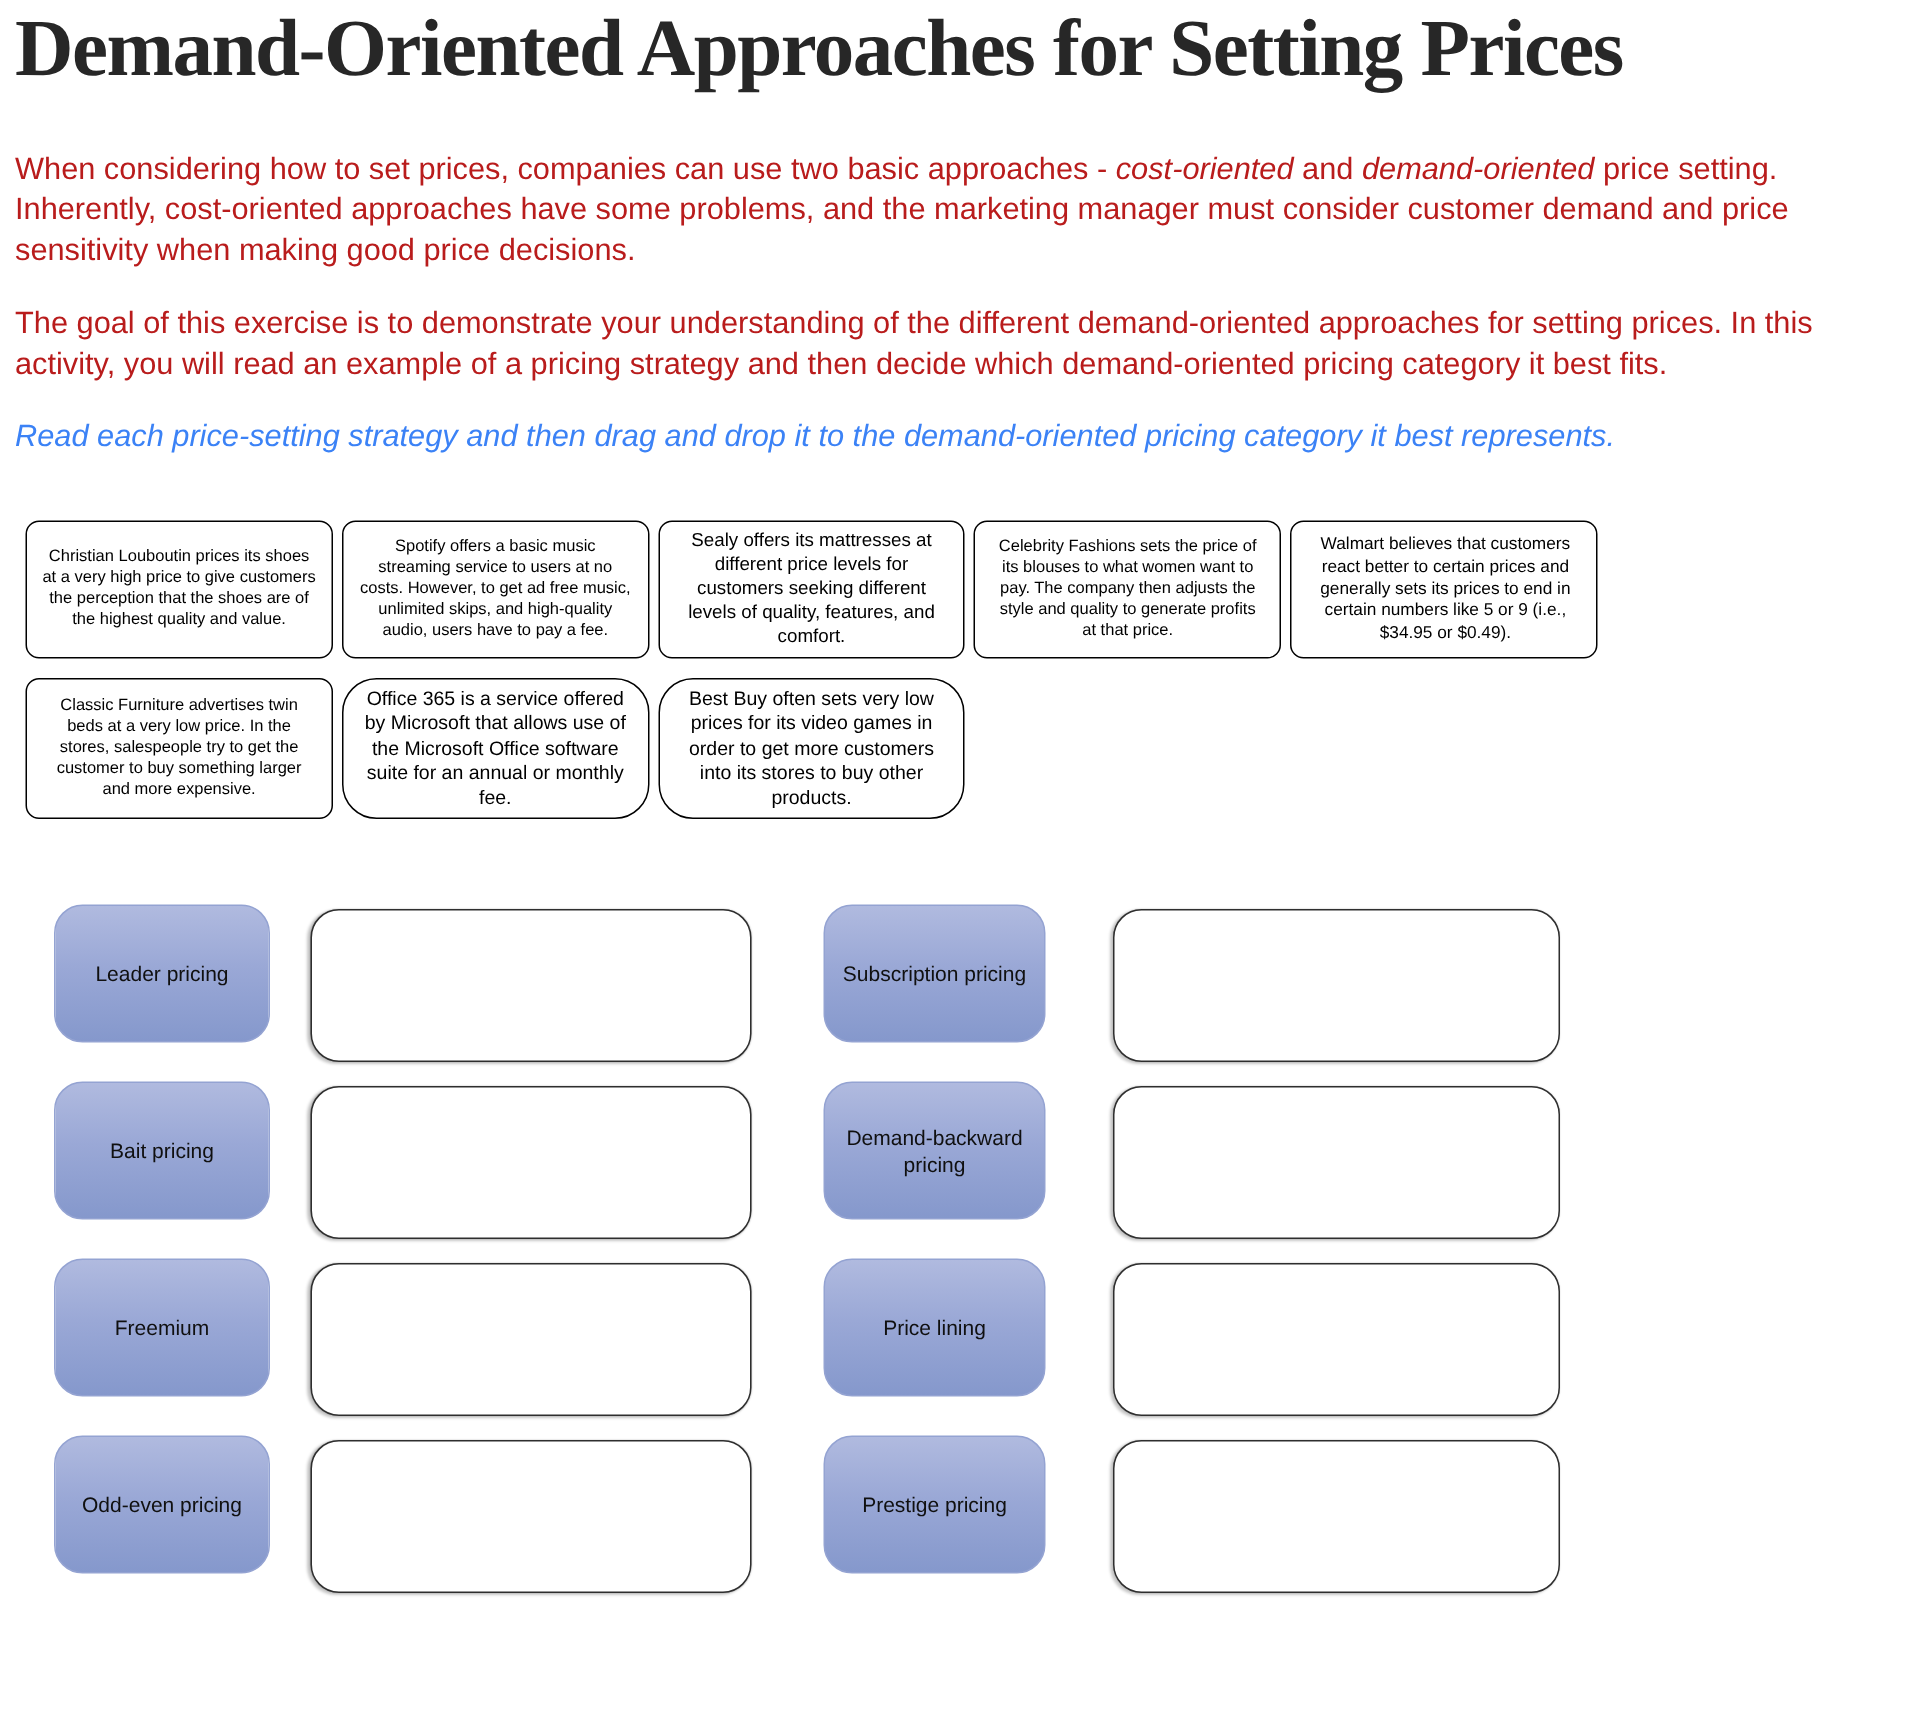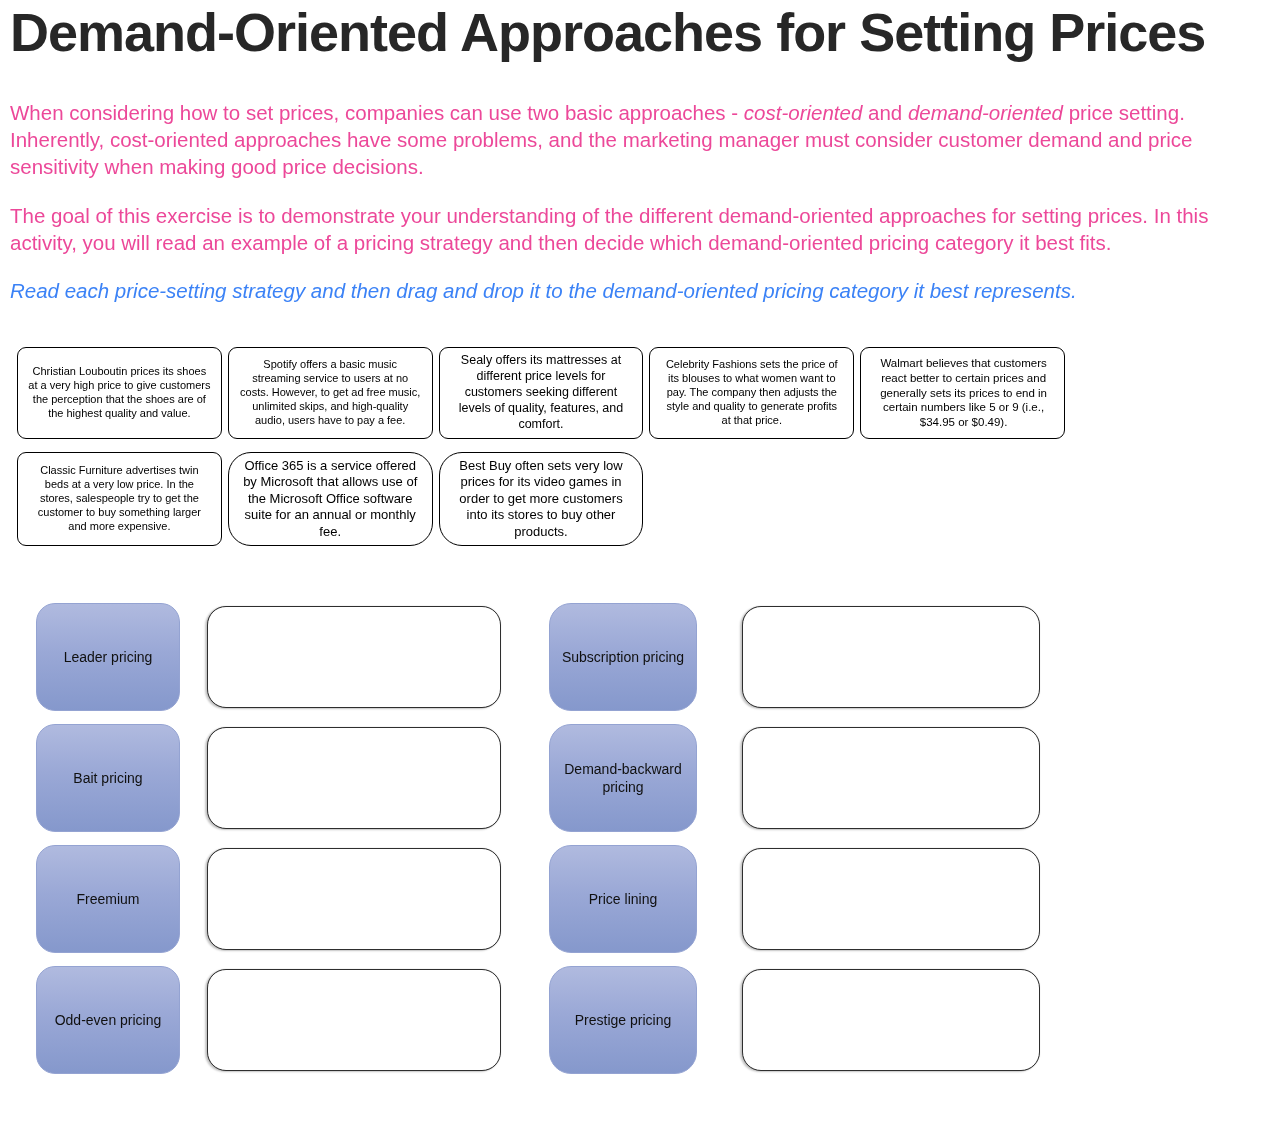--- a/index.html
+++ b/index.html
@@ -12,27 +12,28 @@
   .page { padding: 0 14px 0 10px; }
 
   h1.page-title {
     margin: 2px 0 36px 0;
     font-size: 54px;
     line-height: 1.13;
     font-weight: bold;
     letter-spacing: -1px;
     color: #272727;
     max-width: 1240px;
+    font-family: Liberation Serif, serif;
   }
   p.body-text {
     font-size: 20.5px;
     line-height: 1.32;
     margin: 0 0 22px 0;
     max-width: 1250px;
-    color: #ec4899;
+    color: #b91c1c;
   }
   p.instruction {
     font-size: 20.5px;
     line-height: 1.3;
     font-style: italic;
     margin: 0;
     color: #3b82f6;
   }
   em.term { font-style: italic; }
 
@@ -65,21 +66,21 @@
 
   
   .board { margin: 57px 0 0 26px; }
   .board-row {
     display: flex;
     align-items: flex-start;
     margin-bottom: 13px;
   }
   .cat-label {
     width: 144px;
-    height: 108px;
+    height: 92px;
     border-radius: 19px;
     background: linear-gradient(180deg, #b0badf 0%, #9aa8d6 45%, #8598cc 100%);
     border: 1px solid #94a3d2;
     display: flex;
     align-items: center;
     justify-content: center;
     text-align: center;
     padding: 0 9px;
     font-size: 14px;
     line-height: 1.35;
@@ -87,21 +88,21 @@
   }
   .dropzone {
     width: 294px;
     height: 102px;
     margin: 3px 0 0 27px;
     background: #ffffff;
     border: 1.7px solid #2e2e2e;
     border-radius: 19px;
     box-shadow: -2px 1px 2px rgba(0,0,0,0.22), 0 0 1px rgba(0,0,0,0.25);
   }
-  .cat-label.col2 { margin-left: 48px; width: 148px; border-radius: 22px; }
+  .cat-label.col2 { margin-left: 48px; width: 148px; }
   .dropzone.col2 { margin-left: 45px; width: 298px; }
 </style>
 </head>
 <body>
 
 <main class="page">
 
   <h1 class="page-title">Demand-Oriented Approaches for Setting Prices</h1>
 
   <p class="body-text"><span>When considering how to set prices, companies can use two basic approaches - </span><em class="term">cost-oriented</em><span> and </span><em class="term">demand-oriented</em><span> price setting. Inherently, cost-oriented approaches have some problems, and the marketing manager must consider customer demand and price sensitivity when making good price decisions.</span></p>

